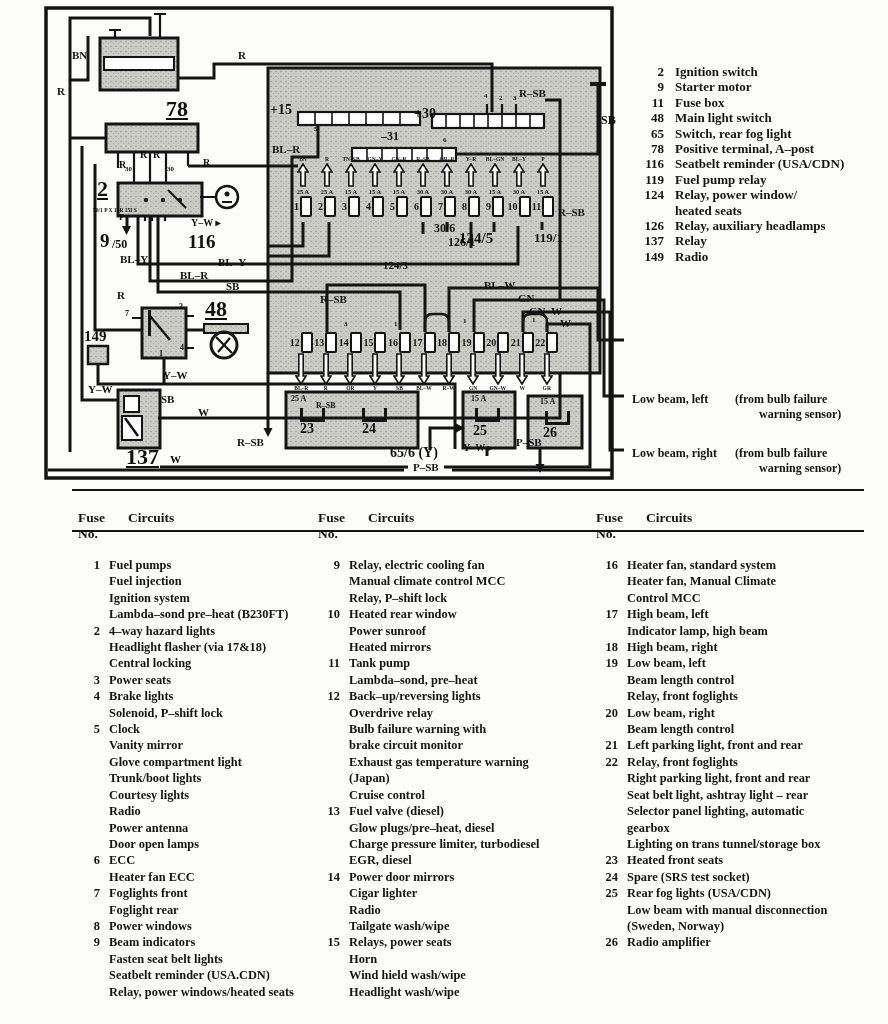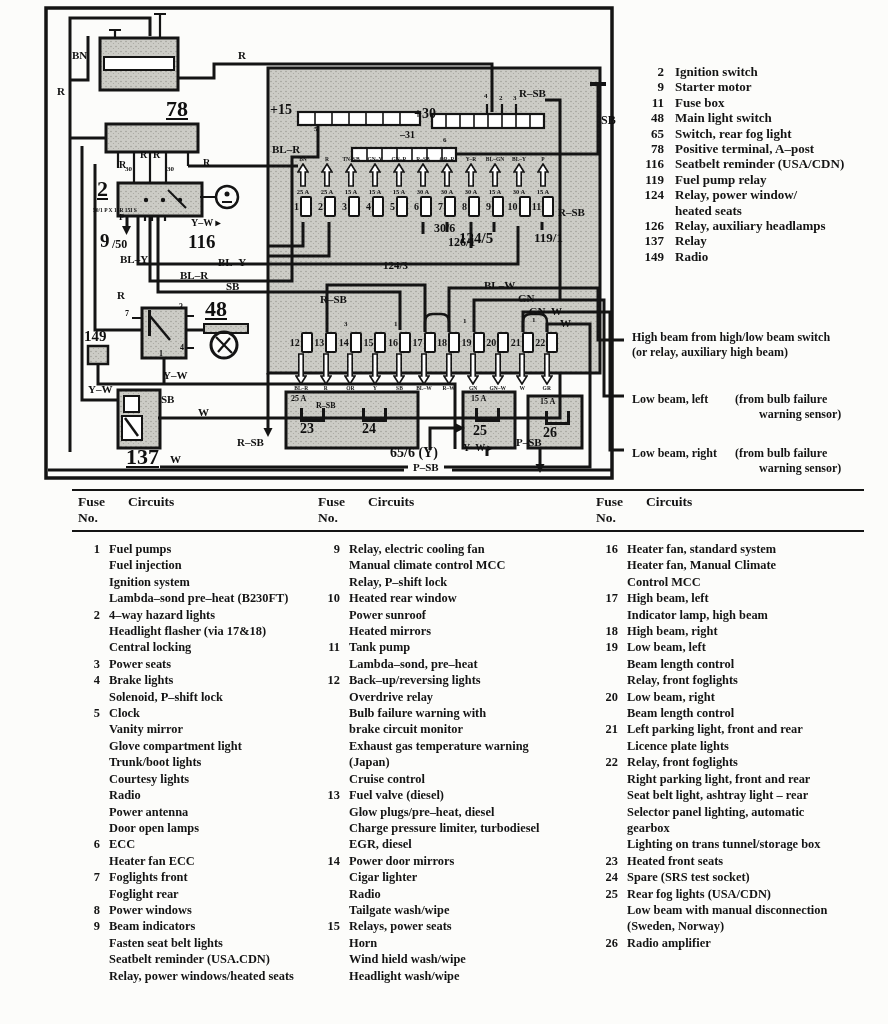--- a/index.html
+++ b/index.html
@@ -25,21 +25,21 @@
   .lrow{display:flex;line-height:15.4px;}
   .lno{display:inline-block;width:36px;text-align:right;font-weight:bold;font-size:13px;}
   .llabel{padding-left:11px;font-weight:bold;font-size:13px;white-space:pre;}
   
   .anno{position:absolute;z-index:3;font-weight:bold;font-size:12px;line-height:15px;}
   .anno .note{white-space:pre;}
   #anno-low-left,#anno-low-right{display:flex;}
   #anno-low-left .lead,#anno-low-right .lead{width:103px;flex:none;}
   
   .rule{position:absolute;left:72px;width:792px;height:2.4px;background:#141414;z-index:2;}
-  .tcol{position:absolute;z-index:2;}
+  .tcol{position:absolute;z-index:2;margin-top:16px;}
   .thead{font-weight:bold;font-size:13.5px;line-height:16px;display:flex;}
   .th-left{width:50px;}
   .trow{display:flex;line-height:16.4px;}
   .tno{display:inline-block;width:22px;text-align:right;margin-right:9px;font-weight:bold;font-size:12.4px;flex:none;}
   .tline{font-weight:bold;font-size:12.4px;white-space:nowrap;}
 </style>
 </head>
 <body>
 
 <div id="page">
@@ -436,21 +436,21 @@
         <span class="dl" style="left:383px;top:260px;font-size:11px">124/3</span>
         <span class="dl" style="left:434px;top:222px;font-size:12px">30/6</span>
         <span class="dl" style="left:448px;top:236px;font-size:12px">126/1</span>
         <span class="dl" style="left:459px;top:231px;font-size:15px">124/5</span>
         <span class="dl" style="left:534px;top:231px;font-size:13px">119/1</span>
         <span class="dl" style="left:390px;top:446px;font-size:14px">65/6 (Y)</span>
         <span class="dl" style="left:516px;top:437px;font-size:11px">P–SB</span>
         <span class="dl" style="left:408px;top:462px;font-size:11px;background:#fcfcfa;padding:0 5px">P–SB</span>
         <span class="dl" style="left:270px;top:103px;font-size:14px">+15</span>
         <span class="dl" style="left:414px;top:107px;font-size:14px">+30</span>
-        <span class="dl" style="left:400px;top:130px;font-size:10px">–31</span>
+        <span class="dl" style="left:381px;top:130px;font-size:12px">–31</span>
         <span class="dl" style="left:314px;top:126px;font-size:7px">5</span>
         <span class="dl" style="left:484px;top:93px;font-size:7px">4</span>
         <span class="dl" style="left:499px;top:95px;font-size:7px">2</span>
         <span class="dl" style="left:513px;top:95px;font-size:7px">3</span>
         <span class="dl" style="left:443px;top:137px;font-size:7px">6</span>
         <span class="dl" style="left:125px;top:166px;font-size:7px">30</span>
         <span class="dl" style="left:167px;top:166px;font-size:7px">30</span>
         <span class="dl" style="left:93px;top:208px;font-size:5.5px">50/1 P  X  15R 15I  S</span>
         <span class="dl" style="left:119px;top:213px;font-size:9px">P</span>
         <span class="dl" style="left:125px;top:310px;font-size:8px">7</span>
@@ -519,24 +519,20 @@
         <div class="lrow">
         <span class="lno">137</span>
         <span class="llabel">Relay</span>
       </div>
         <div class="lrow">
         <span class="lno">149</span>
         <span class="llabel">Radio</span>
       </div>
       </div>
 
-    <div class="anno" style="left:632px;top:330px;width:250px">
-      <div>High beam from high/low beam switch</div>
-      <div>(or relay, auxiliary high beam)</div>
-    </div>
     <div id="anno-low-left" class="anno" style="left:632px;top:392px;width:250px">
       <span class="lead">Low beam, left</span>
       <span class="note">(from bulb failure
         warning sensor)</span>
     </div>
     <div id="anno-low-right" class="anno" style="left:632px;top:446px;width:250px">
       <span class="lead">Low beam, right</span>
       <span class="note">(from bulb failure
         warning sensor)</span>
     </div>
@@ -830,24 +826,20 @@
     </div>
       <div class="trow">
       <span class="tno"></span>
       <span class="tline">Beam length control</span>
     </div>
       <div class="trow">
       <span class="tno">21</span>
       <span class="tline">Left parking light, front and rear</span>
     </div>
       <div class="trow">
-      <span class="tno"></span>
-      <span class="tline">Licence plate lights</span>
-    </div>
-      <div class="trow">
       <span class="tno">22</span>
       <span class="tline">Relay, front foglights</span>
     </div>
       <div class="trow">
       <span class="tno"></span>
       <span class="tline">Right parking light, front and rear</span>
     </div>
       <div class="trow">
       <span class="tno"></span>
       <span class="tline">Seat belt light, ashtray light – rear</span>

